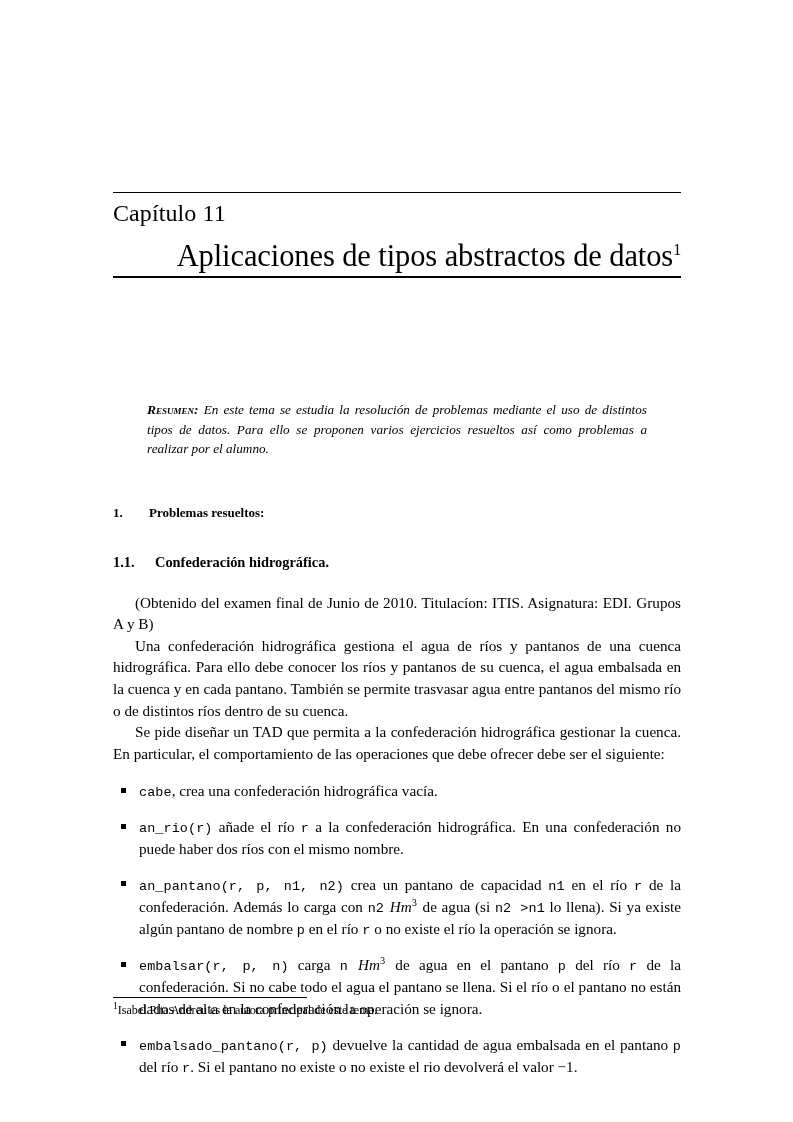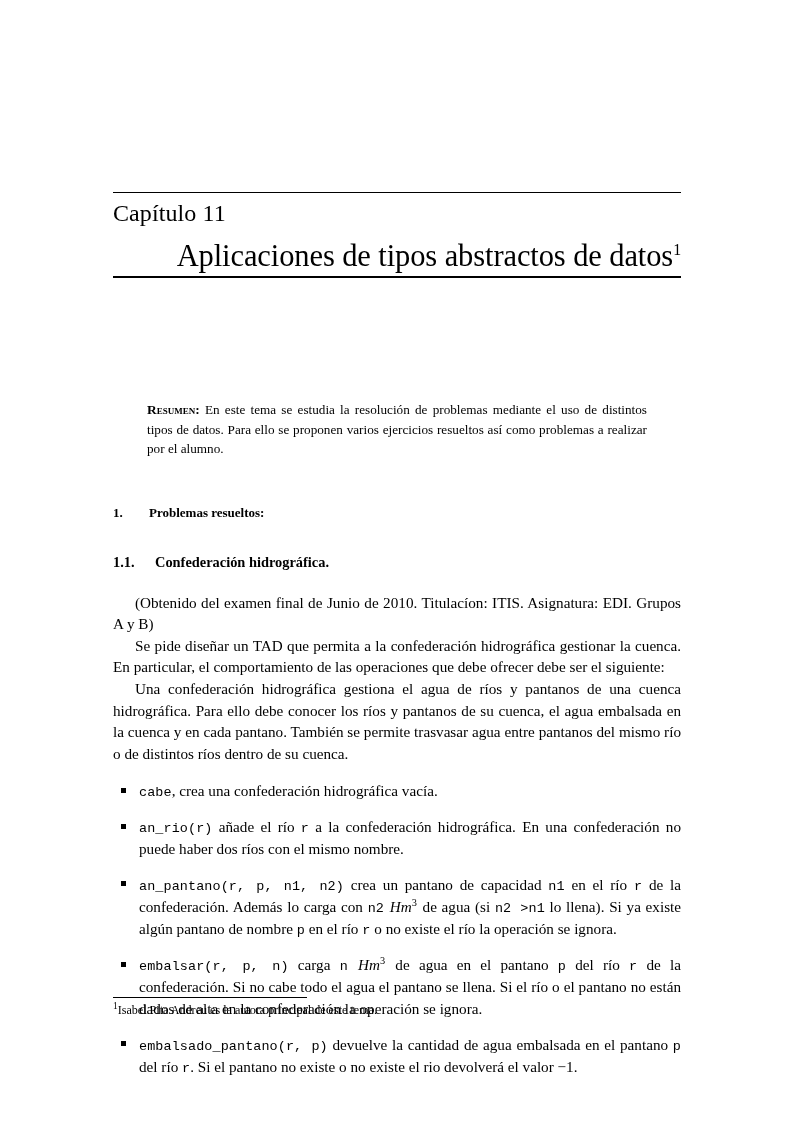--- a/index.html
+++ b/index.html
@@ -65,20 +65,21 @@
   
   .abstract {
     position: absolute;
     left: 147px;
     top: 400px;
     width: 500px;
     font-size: 13.2px;
     line-height: 1.48;
     text-align: justify;
     text-justify: inter-word;
+    font-style: italic;
   }
   .abstract .lead {
     font-weight: bold;
     font-variant: small-caps;
     font-size: 1.02em;
   }
 
   
   .body-block {
     position: absolute;
@@ -220,22 +221,22 @@
 
     <h2 class="section"><span class="num">1.</span><span>Problemas resueltos:</span></h2>
 
     <div class="spacer-after-section"></div>
 
     <h3 class="subsection"><span class="num">1.1.</span><span>Confederación hidrográfica.</span></h3>
 
     <div class="spacer-after-subsection"></div>
 
     <p class="para">(Obtenido del examen final de Junio de 2010. Titulacíon: ITIS. Asignatura: EDI. Grupos A y B)</p>
+    <p class="para">Una confederación hidrográfica gestiona el agua de ríos y pantanos de una cuenca hidrográfica. Para ello debe conocer los ríos y pantanos de su cuenca, el agua embalsada en la cuenca y en cada pantano. También se permite trasvasar agua entre pantanos del mismo río o de distintos ríos dentro de su cuenca.</p>
     <p class="para">Se pide diseñar un TAD que permita a la confederación hidrográfica gestionar la cuenca. En particular, el comportamiento de las operaciones que debe ofrecer debe ser el siguiente:</p>
-    <p class="para">Una confederación hidrográfica gestiona el agua de ríos y pantanos de una cuenca hidrográfica. Para ello debe conocer los ríos y pantanos de su cuenca, el agua embalsada en la cuenca y en cada pantano. También se permite trasvasar agua entre pantanos del mismo río o de distintos ríos dentro de su cuenca.</p>
 
     <ul class="list" id="operations-list">
         <li><span class="bullet"></span><code class="mono">cabe</code><span>, crea una confederación hidrográfica vacía.</span></li>
         <li><span class="bullet"></span><code class="mono">an_rio(r)</code><span> añade el río </span><code class="mono">r</code><span> a la confederación hidrográfica. En una confederación no puede haber dos ríos con el mismo nombre.</span></li>
         <li><span class="bullet"></span><code class="mono">an_pantano(r, p, n1, n2)</code><span> crea un pantano de capacidad </span><code class="mono">n1</code><span> en el río </span><code class="mono">r</code><span> de la confederación. Además lo carga con </span><code class="mono">n2</code><span> </span><span class="math">Hm<sup>3</sup></span><span> de agua (si </span><code class="mono">n2 &gt;n1</code><span> lo llena). Si ya existe algún pantano de nombre </span><code class="mono">p</code><span> en el río </span><code class="mono">r</code><span> o no existe el río la operación se ignora.</span></li>
         <li><span class="bullet"></span><code class="mono">embalsar(r, p, n)</code><span> carga </span><code class="mono">n</code><span> </span><span class="math">Hm<sup>3</sup></span><span> de agua en el pantano </span><code class="mono">p</code><span> del río </span><code class="mono">r</code><span> de la confederación. Si no cabe todo el agua el pantano se llena. Si el río o el pantano no están dados de alta en la confederación la operación se ignora.</span></li>
         <li><span class="bullet"></span><code class="mono">embalsado_pantano(r, p)</code><span> devuelve la cantidad de agua embalsada en el pantano </span><code class="mono">p</code><span> del río </span><code class="mono">r</code><span>. Si el pantano no existe o no existe el rio devolverá el valor −1.</span></li>
       </ul>
   </div>
 

